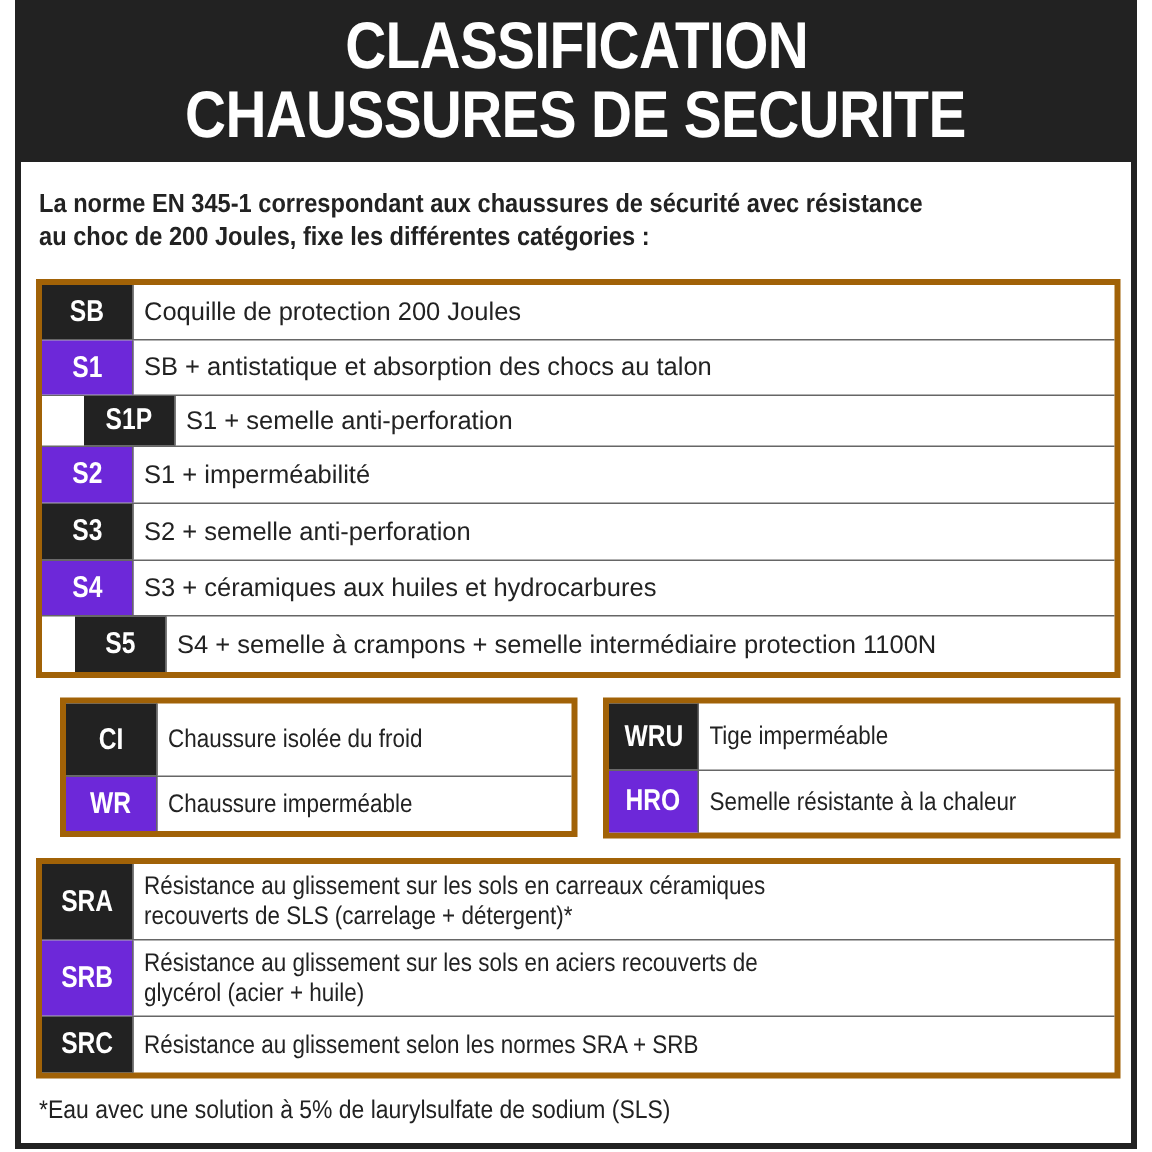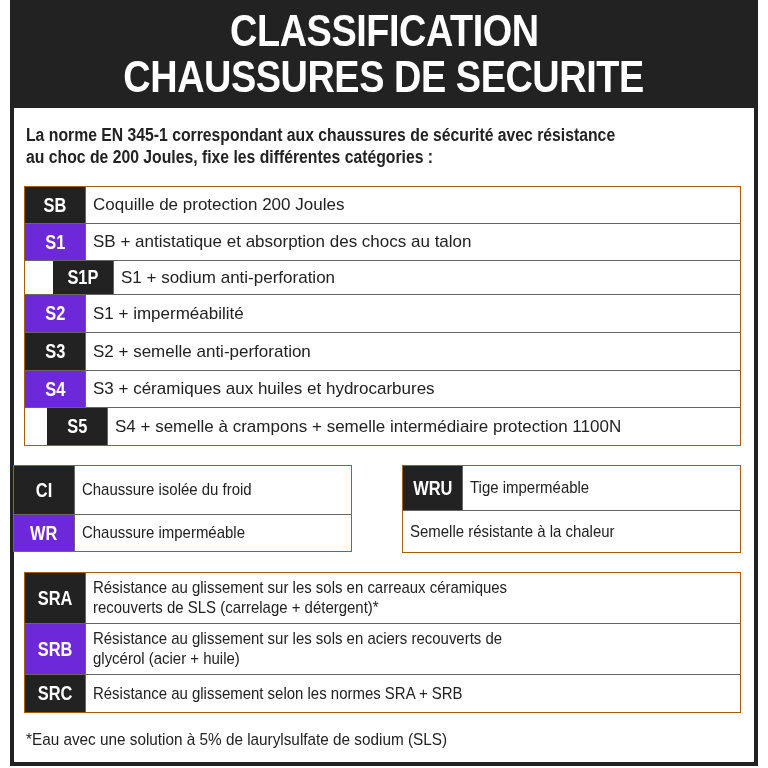--- a/index.html
+++ b/index.html
@@ -2,21 +2,21 @@
 <html><head>
 <meta charset="utf-8">
 <style>
   html, body { margin:0; padding:0; background:#fff; }
   body { width:768px; height:768px; position:relative; overflow:hidden; font-family:"Liberation Sans", sans-serif; color:#222; }
   .frame { position:absolute; left:10px; top:0; width:748px; height:766px; background:#222; }
   .inner { position:absolute; left:14px; top:108px; width:740px; height:654px; background:#fff; }
   .header { position:absolute; left:14px; top:0; width:740px; height:108px; display:flex; flex-direction:column; align-items:center; justify-content:center; color:#fff; }
   .header .t { font-weight:bold; font-size:44px; line-height:46px; letter-spacing:-0.5px; transform:scaleX(0.86); white-space:nowrap; }
   .intro { position:absolute; left:26px; top:124px; width:720px; font-weight:bold; font-size:17.5px; line-height:22px; color:#222; transform-origin:left top; transform:scaleX(0.9); white-space:nowrap; }
-  .tbl { position:absolute; border:1px solid #a16207; background:#fff; }
+  .tbl { position:absolute; border:4px solid #a16207; background:#fff; }
   .row { display:flex; border-bottom:1px solid #666; box-sizing:border-box; }
   .row:last-child { border-bottom:none; }
   .code { flex:0 0 auto; display:flex; align-items:center; justify-content:center; font-weight:bold; font-size:20px; color:#fff; box-sizing:border-box; border-right:1px solid #666; }
   .code span { display:inline-block; transform:scaleX(0.82); }
   .dark { background:#222; }
   .gray { background:#6d28d9; }
   .desc { flex:1 1 auto; display:flex; align-items:center; padding-left:7px; font-size:17px; color:#222; white-space:nowrap; }
   .desc.multi { white-space:normal; line-height:20px; }
   .desc .cond { display:inline-block; transform-origin:left center; transform:scaleX(0.88); }
   .footnote { position:absolute; left:26px; top:730px; font-size:17px; color:#222; transform-origin:left top; transform:scaleX(0.9); white-space:nowrap; }
@@ -47,21 +47,21 @@
   <div class="row" style="height:37px;">
     <div class="code gray" style="width:61px;">
         <span>S1</span>
       </div>
     <div class="desc">SB + antistatique et absorption des chocs au talon</div>
   </div>
   <div class="row" style="height:34px;padding-left:28px;">
     <div class="code dark" style="width:61px;">
         <span>S1P</span>
       </div>
-    <div class="desc">S1 + sodium anti-perforation</div>
+    <div class="desc">S1 + semelle anti-perforation</div>
   </div>
   <div class="row" style="height:38px;">
     <div class="code gray" style="width:61px;">
         <span>S2</span>
       </div>
     <div class="desc">S1 + imperméabilité</div>
   </div>
   <div class="row" style="height:38px;">
     <div class="code dark" style="width:61px;">
         <span>S3</span>
@@ -75,21 +75,21 @@
     <div class="desc">S3 + céramiques aux huiles et hydrocarbures</div>
   </div>
   <div class="row" style="height:37px;">
     <div class="code dark" style="width:61px;margin-left:22px;">
         <span>S5</span>
       </div>
     <div class="desc">S4 + semelle à crampons + semelle intermédiaire protection 1100N</div>
   </div>
 </div>
 
-<div class="tbl" style="left:13px; top:465px; width:337px;">
+<div class="tbl" style="left:40px; top:465px; width:337px;">
   <div class="row" style="height:49px;">
     <div class="code dark" style="width:61px;">
         <span>CI</span>
       </div>
     <div class="desc">
         <span class="cond">Chaussure isolée du froid</span>
       </div>
   </div>
   <div class="row" style="height:36px;">
     <div class="code gray" style="width:61px;">
@@ -104,20 +104,23 @@
 <div class="tbl" style="left:402px; top:465px; width:337px;">
   <div class="row" style="height:45px;">
     <div class="code dark" style="width:60px;">
         <span>WRU</span>
       </div>
     <div class="desc">
         <span class="cond">Tige imperméable</span>
       </div>
   </div>
   <div class="row" style="height:41px;">
+    <div class="code gray" style="width:60px;">
+        <span>HRO</span>
+      </div>
     <div class="desc">
         <span class="cond">Semelle résistante à la chaleur</span>
       </div>
   </div>
 </div>
 
 <div class="tbl" style="left:24px; top:572px; width:715px;">
   <div class="row" style="height:51px;">
     <div class="code dark" style="width:61px;">
         <span>SRA</span>

